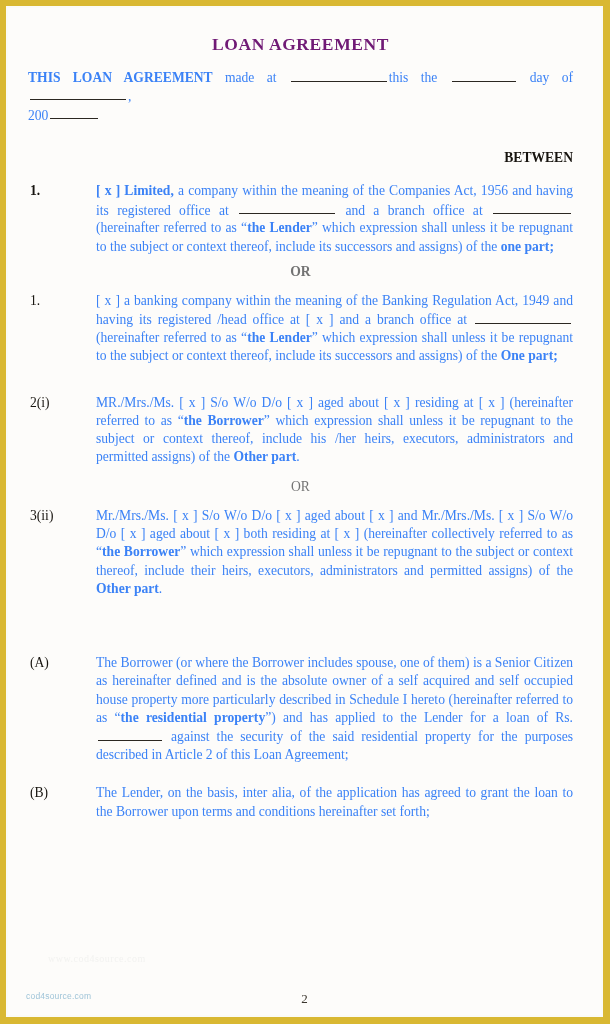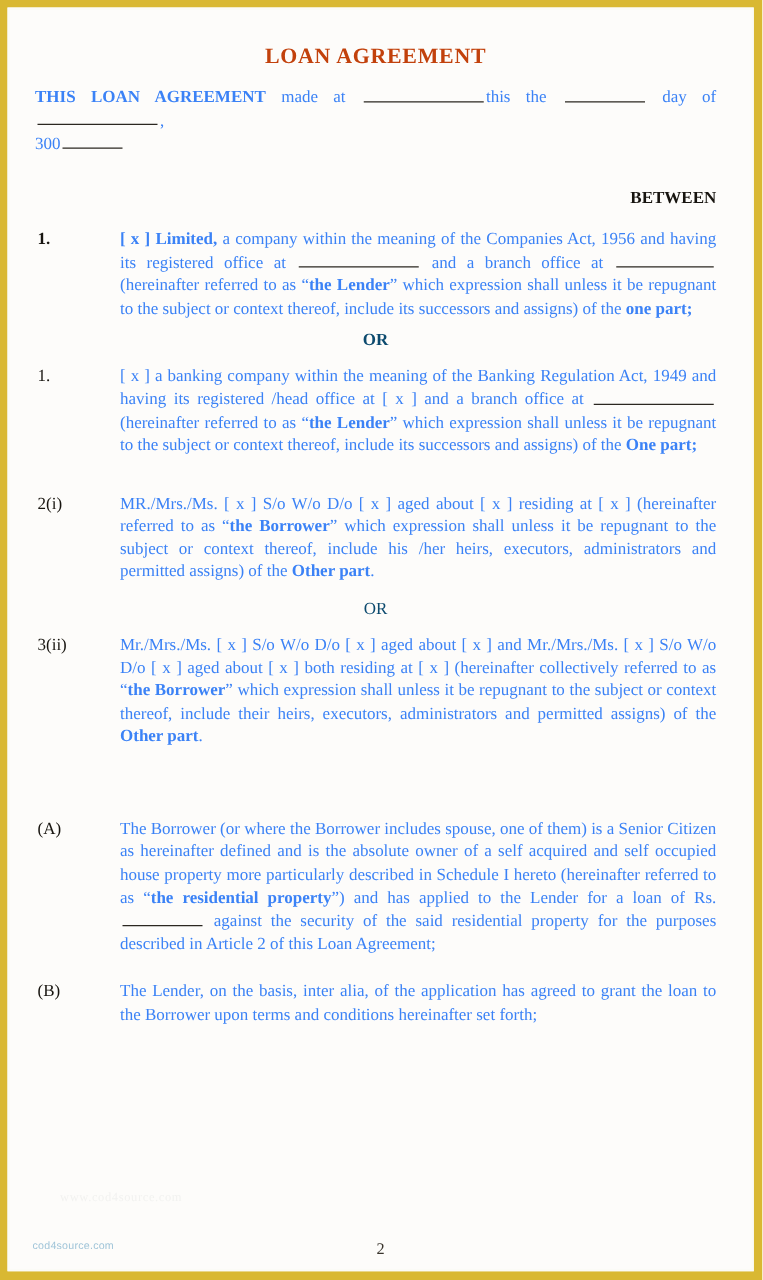--- a/index.html
+++ b/index.html
@@ -41,21 +41,21 @@
     box-sizing: border-box;
   }
 
   
   .doc-title {
     text-align: center;
     font-weight: bold;
     font-size: 17.5px;
     letter-spacing: 0.6px;
     margin: 0 0 13px 0;
-    color: #c2410c;
+    color: #701a75;
   }
   .para {
     font-size: 13.6px;
     line-height: 1.345;
     color: #3b82f6;
     text-align: justify;
     margin: 0;
   }
   .b { font-weight: bold; }
   .section-head {
@@ -63,21 +63,21 @@
     font-weight: bold;
     color: #17140f;
     margin: 0;
     text-align: right;
   }
   .section-head.plain { font-weight: normal; letter-spacing: 0.2px; }
   .center-conn {
     text-align: center;
     font-weight: bold;
     font-size: 13.6px;
-    color: #0c4a6e;
+    color: #737373;
     margin: 0;
   }
   .center-conn.light { font-weight: normal; }
 
   
   .blank {
     display: inline-block;
     border-bottom: 1px solid #2b2721;
     vertical-align: baseline;
     height: 0.92em;
@@ -153,21 +153,21 @@
 </head>
 <body>
 
 <div id="page">
   <div id="page-inner">
     <div id="sheet">
 
       <h1 class="doc-title">LOAN AGREEMENT</h1>
 
       <p class="para">
-        <span class="b">THIS LOAN AGREEMENT</span><span> made at </span><span class="blank w-xl"></span><span>this  the </span><span class="blank w-md"></span><span> day of </span><span class="blank w-xl"></span><span>,</span><br><span>300</span><span class="blank w-sm"></span>
+        <span class="b">THIS LOAN AGREEMENT</span><span> made at </span><span class="blank w-xl"></span><span>this  the </span><span class="blank w-md"></span><span> day of </span><span class="blank w-xl"></span><span>,</span><br><span>200</span><span class="blank w-sm"></span>
       </p>
 
       <div class="gap-26"></div>
 
       <h2 class="section-head">BETWEEN</h2>
 
       <div class="gap-16"></div>
 
       <div class="clause">
         <div class="clause-mark bold">1.</div>

